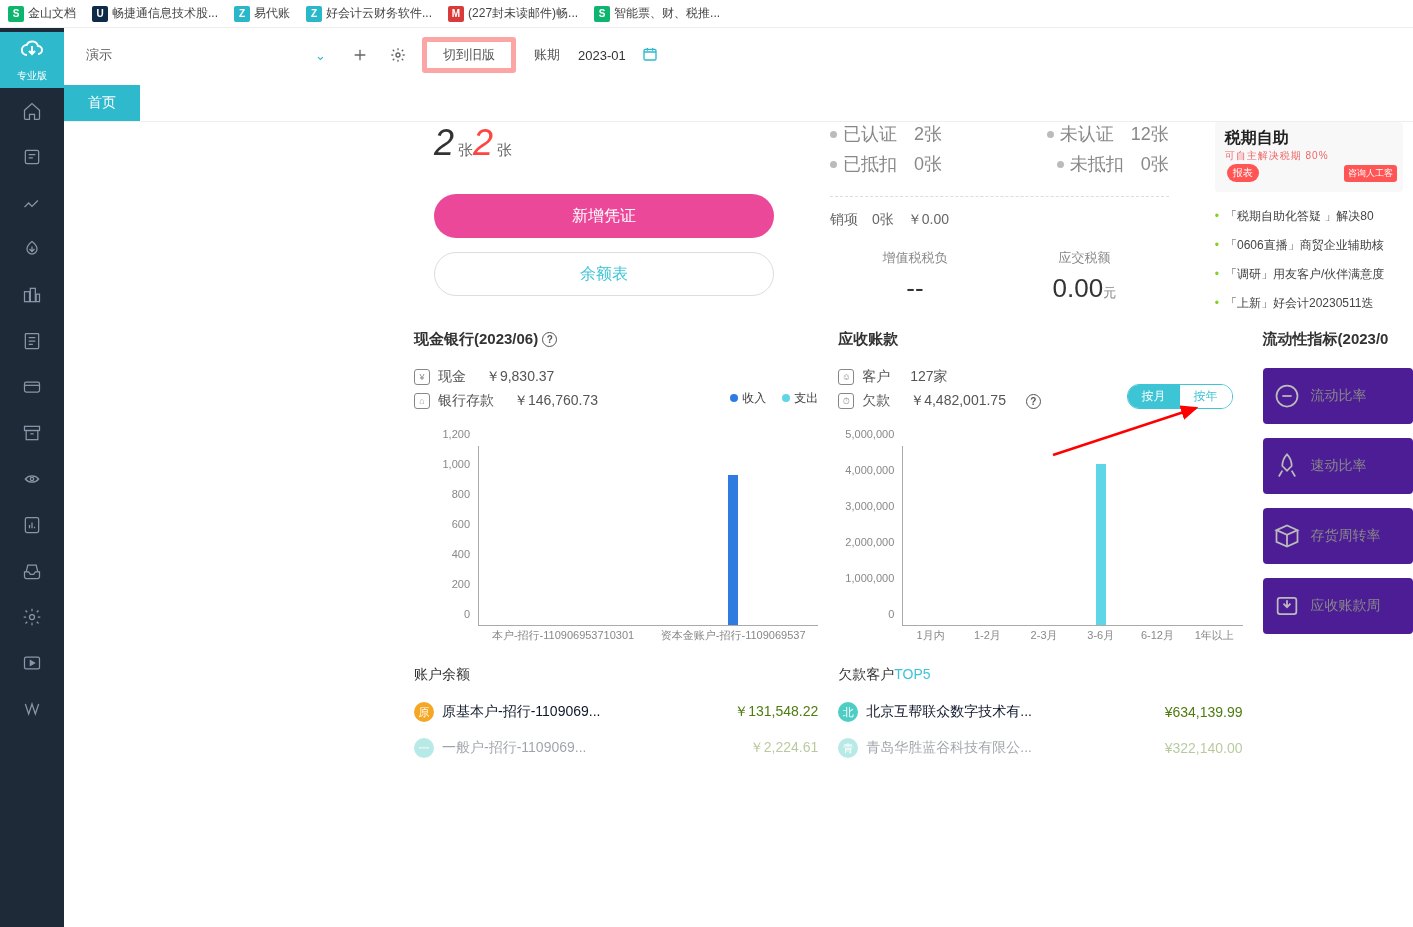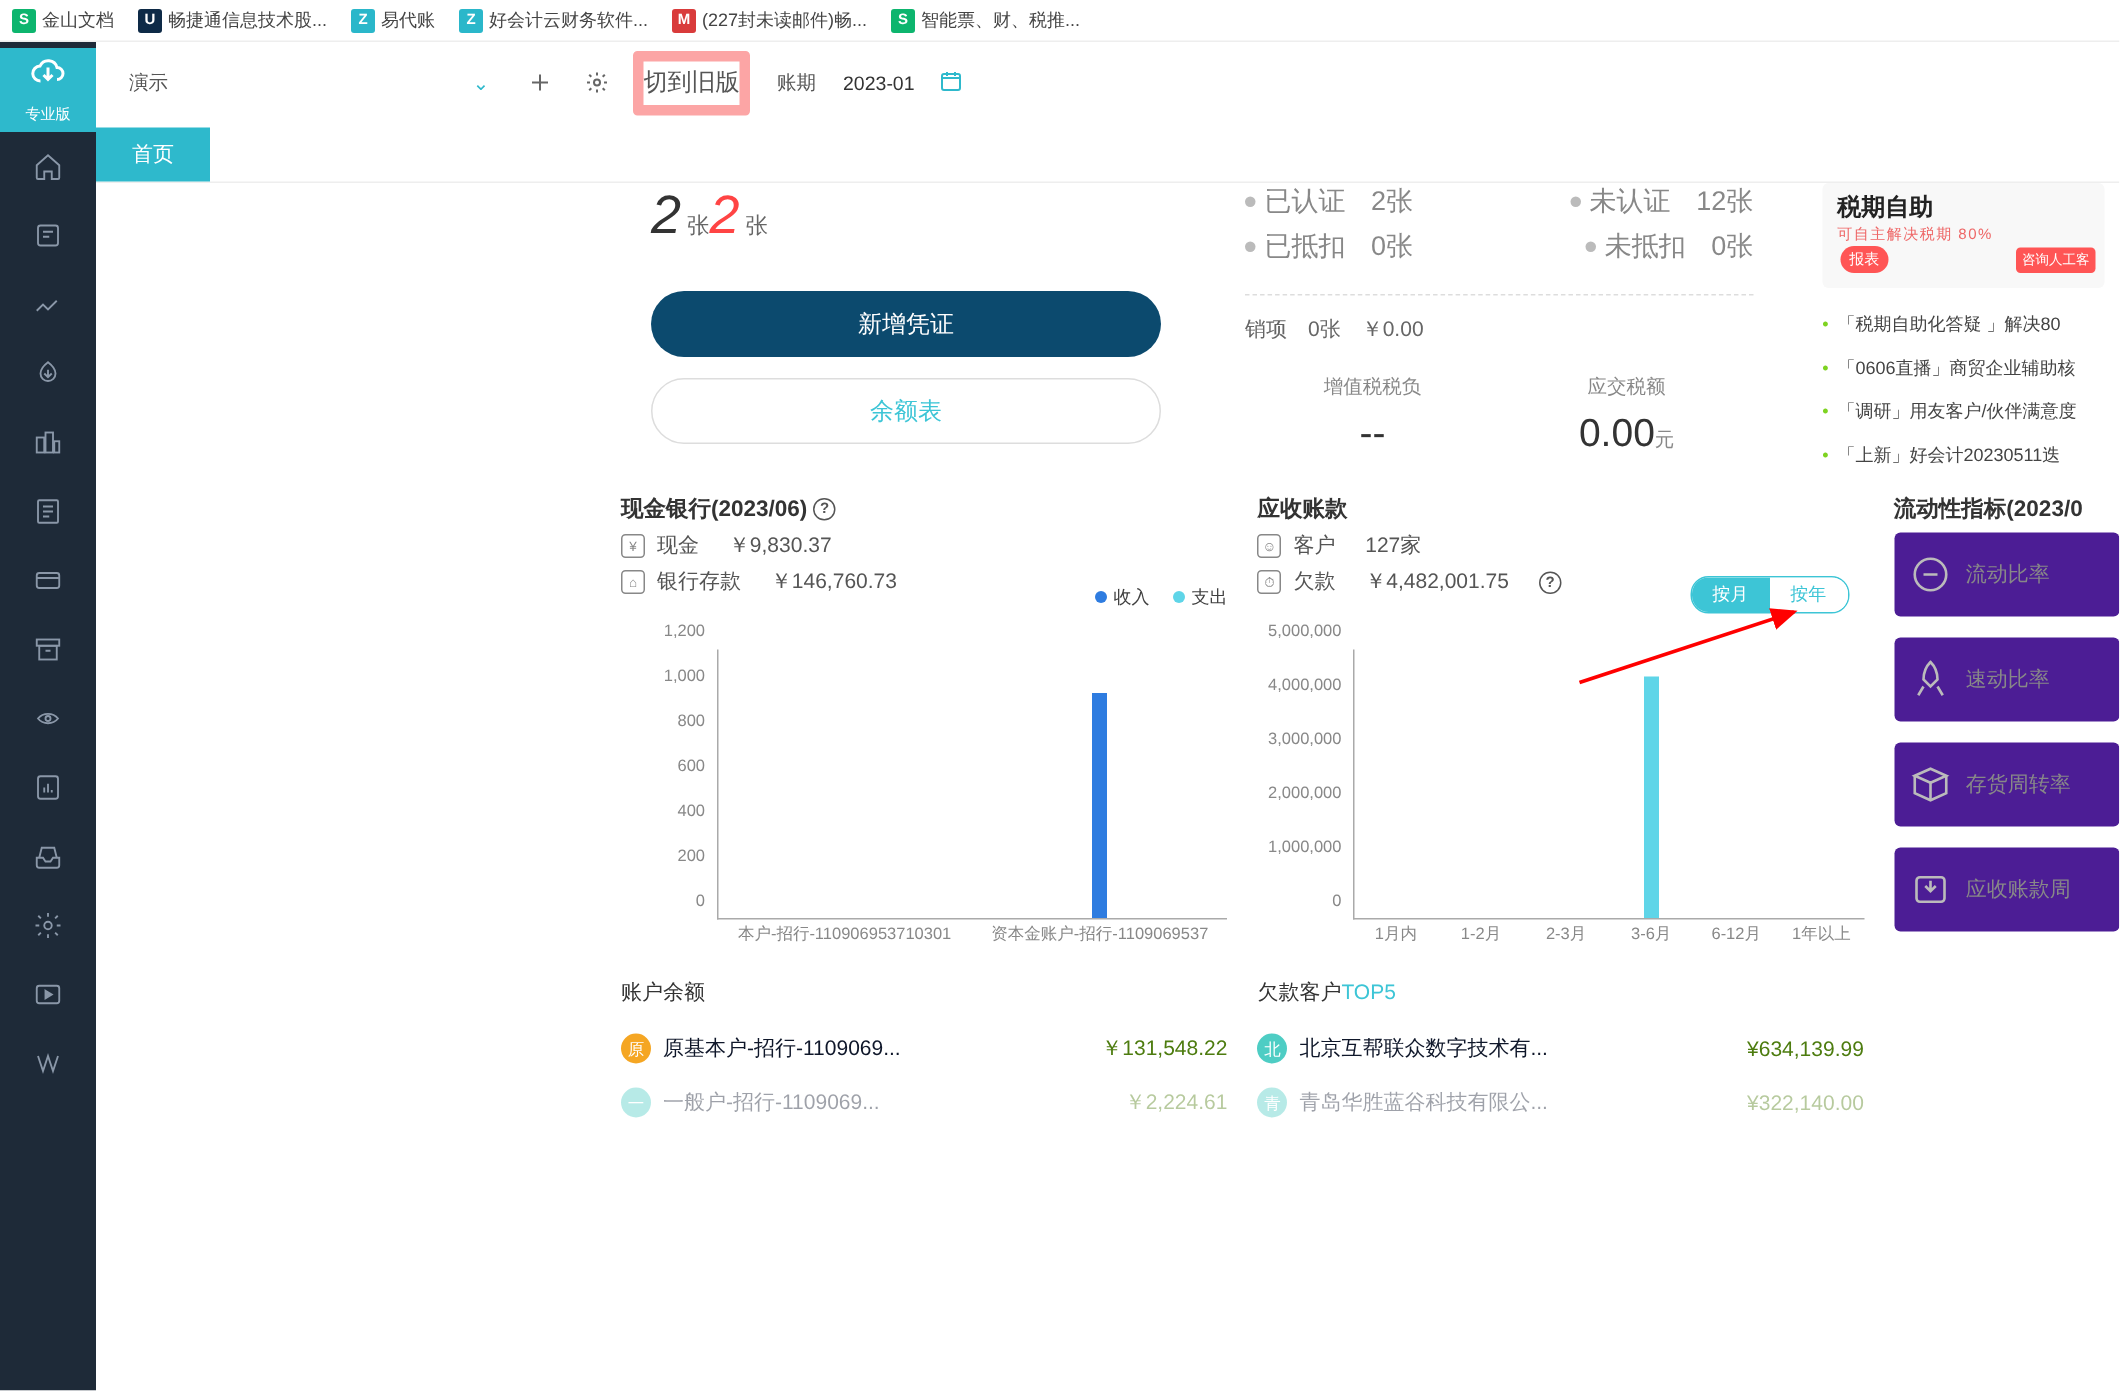--- a/index.html
+++ b/index.html
@@ -26,42 +26,42 @@
 .sidebar-item svg { width: 20px; height: 20px; stroke: currentColor; fill: none; stroke-width: 1.5; }
 
 
 .main { flex: 1; display: flex; flex-direction: column; overflow: hidden; }
 
 
 .topbar { height: 54px; display: flex; align-items: center; padding: 0 12px; gap: 10px; background:#fff; }
 .account-select { flex: 0 0 260px; display: flex; align-items: center; justify-content: space-between; padding: 0 10px; height: 34px; color: #555; cursor: pointer; }
 .account-select .chev { color: #2eb9cc; }
 .icon-btn { width: 28px; height: 28px; display: flex; align-items: center; justify-content: center; color: #666; cursor: pointer; }
-.switch-old { border: 7px solid #fca5a5; border-radius: 3px; padding: 4px 0; color: #555; cursor: pointer; font-size: 16px; }
+.switch-old { border: 5px solid #fca5a5; border-radius: 3px; padding: 4px 16px; color: #555; cursor: pointer; font-size: 13px; }
 .period-label { color: #555; margin-left: 8px; }
 .period-value { color: #333; margin-left: 8px; }
 .period-cal { color: #2eb9cc; margin-left: 6px; cursor: pointer; }
 
 
 .tabrow { height: 40px; display: flex; align-items: flex-end; background:#fff; border-bottom: 1px solid #eee; }
 .tab { background: #2eb9cc; color: #fff; padding: 9px 24px; font-size: 14px; cursor: pointer; }
 
 
 .content { flex: 1; overflow: auto; background: #fff; padding: 0 0 20px 0; position: relative; }
 
 
 .cards-row { display: flex; gap: 16px; padding: 0 0 0 0; margin-left: 350px; }
 .card-voucher { width: 390px; padding: 0 20px 20px; }
 .voucher-stats { display: flex; justify-content: flex-start; margin-bottom: 30px; }
 .vstat { text-align: center; }
 .vstat-num { font-size: 36px; font-weight: 300; font-style: italic; }
 .vstat-num.red { color: #f44; }
 .vstat-unit { font-size: 15px; color: #666; margin-left: 4px; }
 .big-btn { width: 340px; height: 44px; border-radius: 22px; display: flex; align-items: center; justify-content: center; font-size: 16px; cursor: pointer; margin: 0 auto 14px; }
-.btn-primary { background: #0c4a6e; color: #fff; }
+.btn-primary { background: #ec4899; color: #fff; }
 .btn-outline { border: 1px solid #ddd; color: #3dc5d6; background:#fff; }
 
 .card-tax { width: 400px; padding: 0 20px 20px; }
 .status-rows { display: flex; justify-content: space-between; margin-bottom: 10px; }
 .status-col { flex:1; }
 .status-line { display: flex; align-items: center; gap: 6px; font-size: 18px; color: #888; margin-bottom: 6px; }
 .status-line.right { justify-content: flex-end; }
 .dot { width: 7px; height: 7px; border-radius: 50%; background: #bbb; display: inline-block; }
 .tax-sep { border-top: 1px dashed #ddd; margin: 14px 0; }
 .tax-sales { font-size: 14px; color: #666; display:flex; gap: 14px; }
@@ -84,21 +84,21 @@
 .section-header { display: flex; align-items: center; gap: 8px; padding: 20px 0 10px 360px; font-size: 18px; font-weight: 500; }
 .section-header svg { width: 20px; height: 20px; }
 
 .analysis-row { display: flex; gap: 20px; padding-left: 350px; }
 
 .panel { }
 .panel-cash { width: 430px; }
 .panel-ar { width: 430px; position:relative; }
 .panel-liq { width: 160px; }
 
-.panel-title { font-size: 15px; font-weight: 600; margin-bottom: 6px; display:flex; align-items:center; gap: 4px; }
+.panel-title { font-size: 15px; font-weight: 600; margin-bottom: 19px; display:flex; align-items:center; gap: 4px; }
 .help-icon { width: 15px; height: 15px; border: 1.5px solid #555; border-radius: 50%; display:inline-flex; align-items:center; justify-content:center; font-size: 10px; font-weight:bold; color:#555; cursor:pointer; }
 .metric-line { display: flex; align-items: center; gap: 8px; font-size: 14px; color: #555; margin-bottom: 6px; }
 .metric-line .micon { width: 16px; height: 16px; border: 1.5px solid #888; border-radius: 3px; display:inline-flex; align-items:center; justify-content:center; font-size:9px; color:#888; }
 .legend { display:flex; gap: 16px; font-size: 12px; color:#404040; position:absolute; right: 0; top: 60px; }
 .panel-cash { position: relative; }
 .legend-dot { width:8px; height:8px; border-radius:50%; display:inline-block; margin-right:4px; }
 .ld-in { background:#2e7ce0; }
 .ld-out { background:#5fd5e8; }
 
 .toggle-group { display:inline-flex; border:1px solid #3dc5d6; border-radius: 12px; overflow:hidden; position:absolute; right: 10px; top: 54px; }

